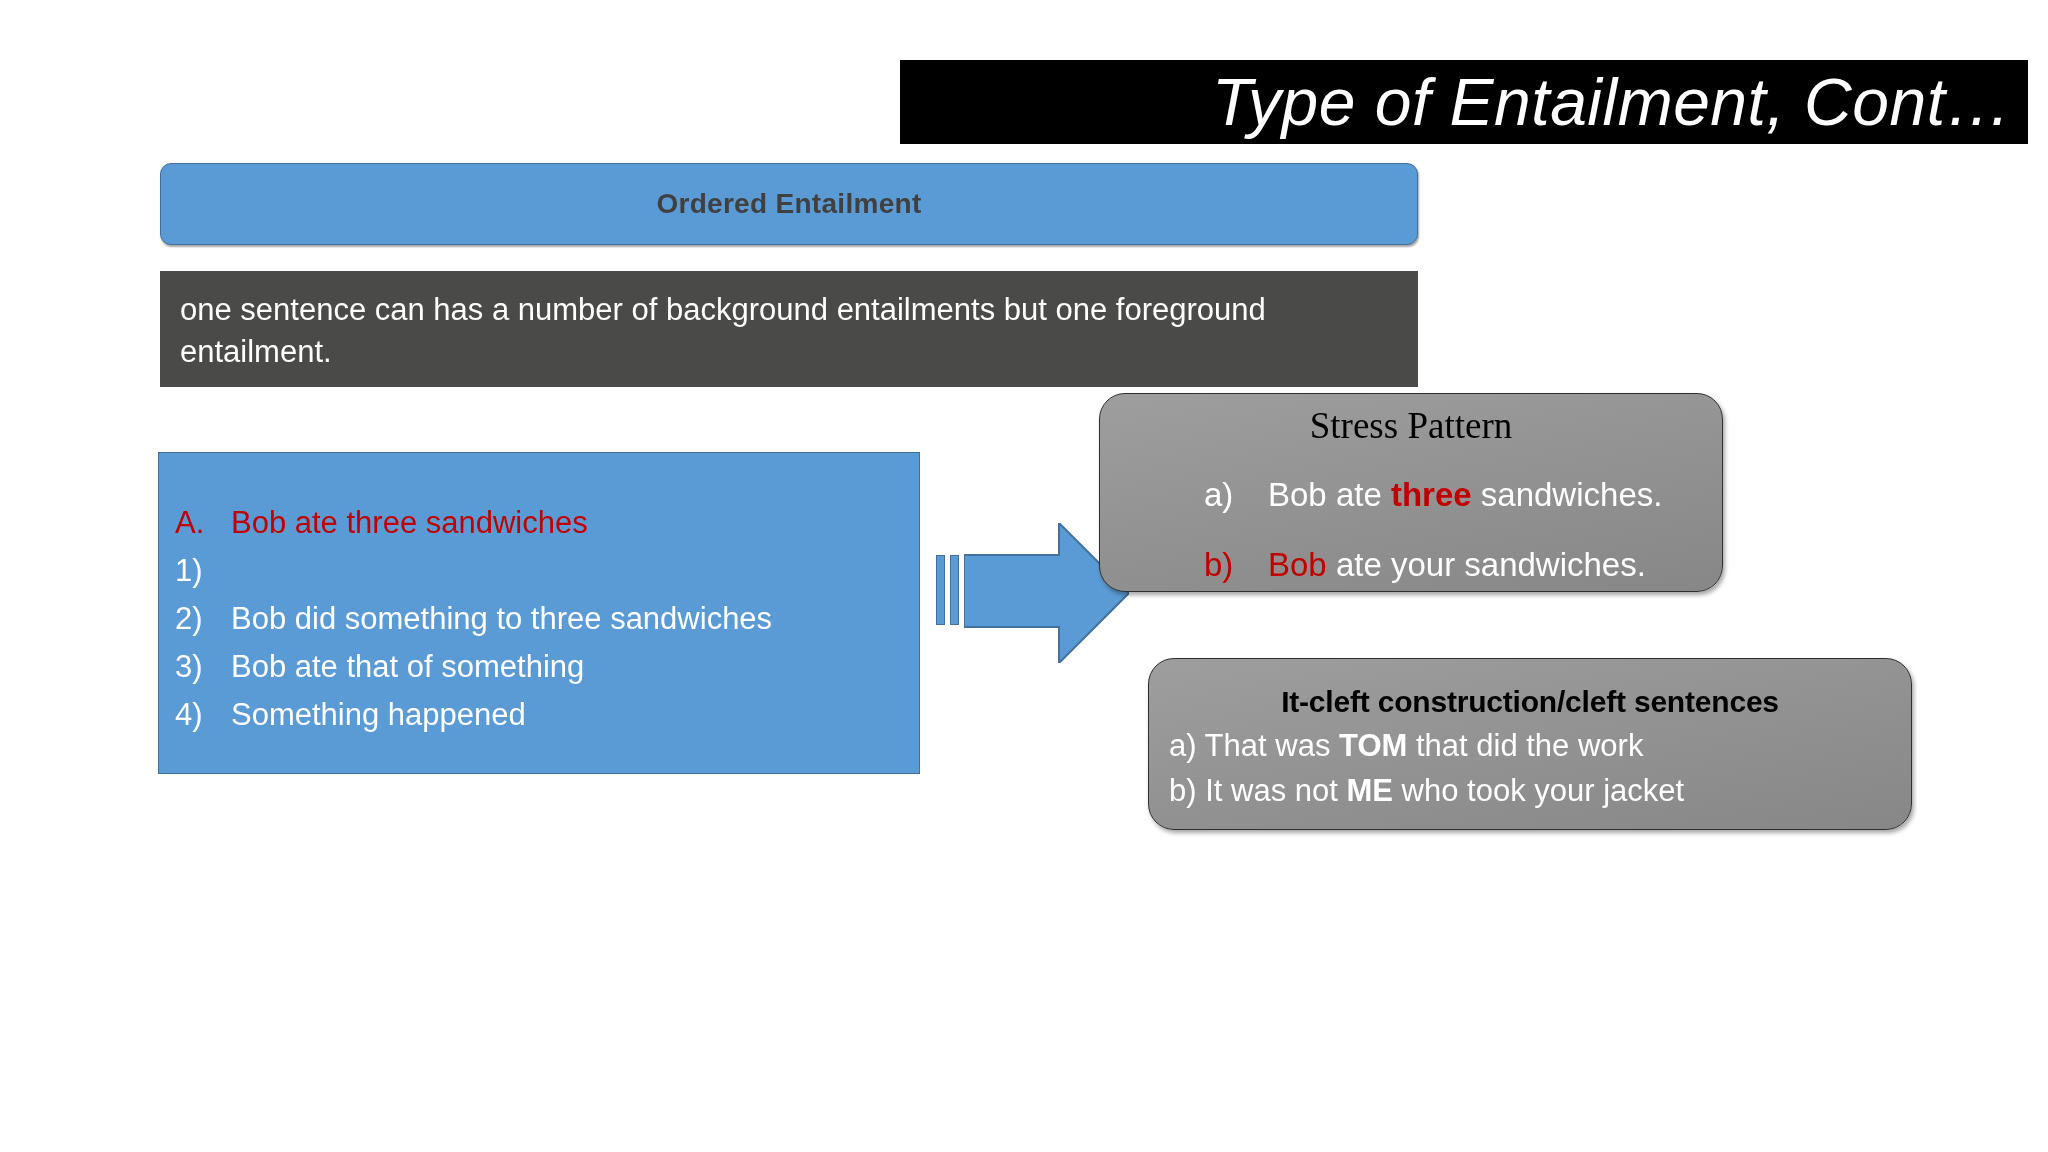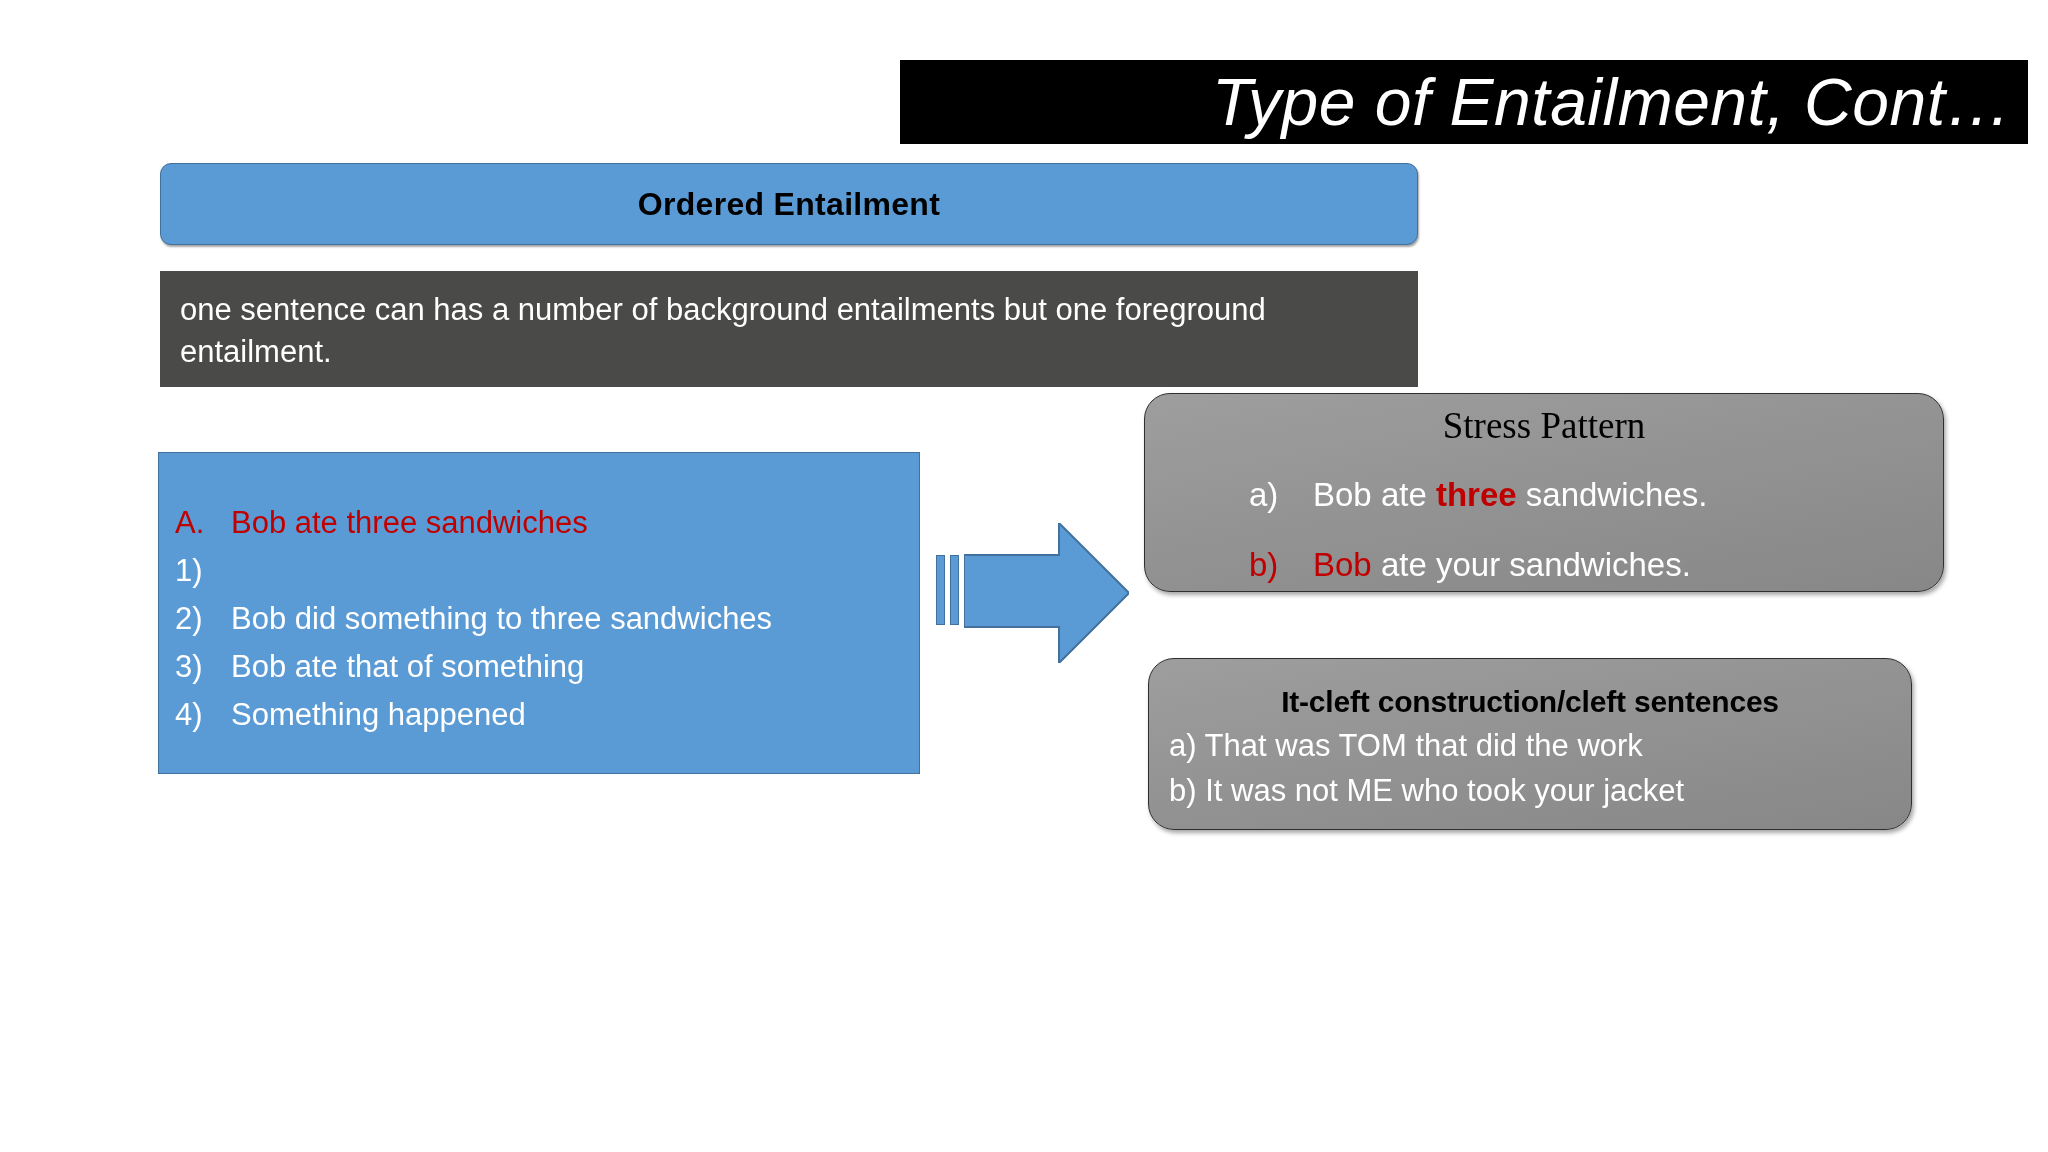--- a/index.html
+++ b/index.html
@@ -51,22 +51,22 @@
     height: 82px;
     background: #5b9bd5;
     border: 1px solid #41719c;
     border-radius: 11px;
     display: flex;
     align-items: center;
     justify-content: center;
     box-shadow: 1px 2px 2px rgba(0,0,0,0.35);
   }
   .header-banner-text {
-    color: #000000;
-    font-size: 32px;
+    color: #404040;
+    font-size: 28px;
     font-weight: bold;
     letter-spacing: 0.3px;
   }
 
   
   .desc-box {
     position: absolute;
     left: 160px;
     top: 271px;
     width: 1258px;
@@ -142,23 +142,23 @@
   
   .grey-box {
     position: absolute;
     background: linear-gradient(170deg, #9e9e9e 0%, #949494 42%, #878787 100%);
     border: 1px solid #2f2f2f;
     border-radius: 26px;
     box-shadow: 2px 3px 4px rgba(0,0,0,0.35);
   }
 
   .stress-box {
-    left: 1144px;
+    left: 1099px;
     top: 393px;
-    width: 800px;
+    width: 624px;
     height: 199px;
   }
   .stress-title {
     text-align: center;
     color: #000000;
     font-family: "Liberation Serif", serif;
     font-size: 37px;
     line-height: 1;
     padding-top: 13px;
   }
@@ -191,21 +191,21 @@
     letter-spacing: -0.2px;
   }
   .cleft-row {
     color: #ffffff;
     font-size: 31px;
     line-height: 1.2;
     padding-left: 20px;
     margin-top: 8px;
     white-space: nowrap;
   }
-  .cleft-row b { font-weight: normal; }
+  .cleft-row b { font-weight: bold; }
 </style>
 </head>
 <body>
 
 <div id="slide">
 
   <div class="title-bar">
     <span class="title-text">Type of Entailment,  Cont…</span>
   </div>
 

